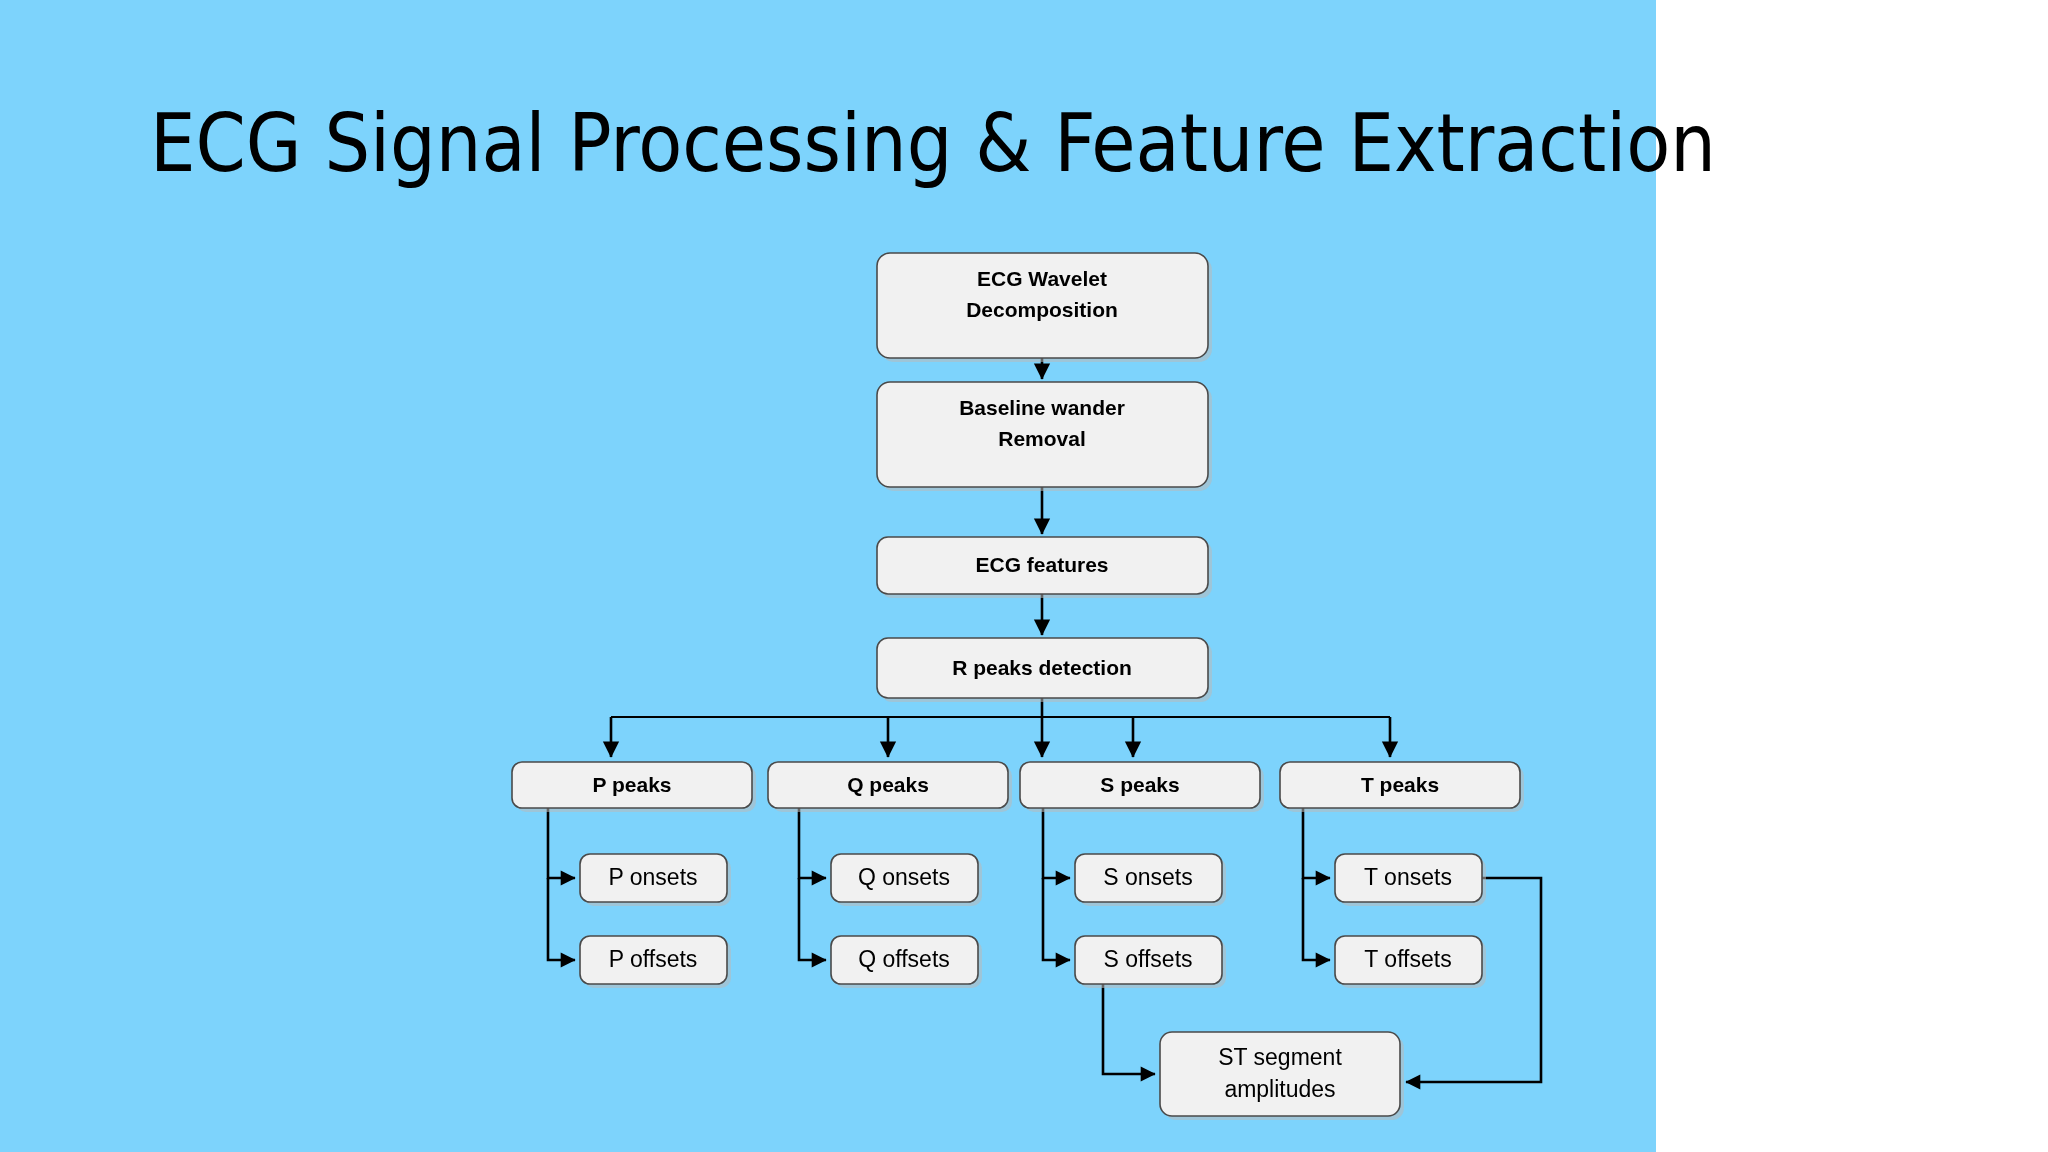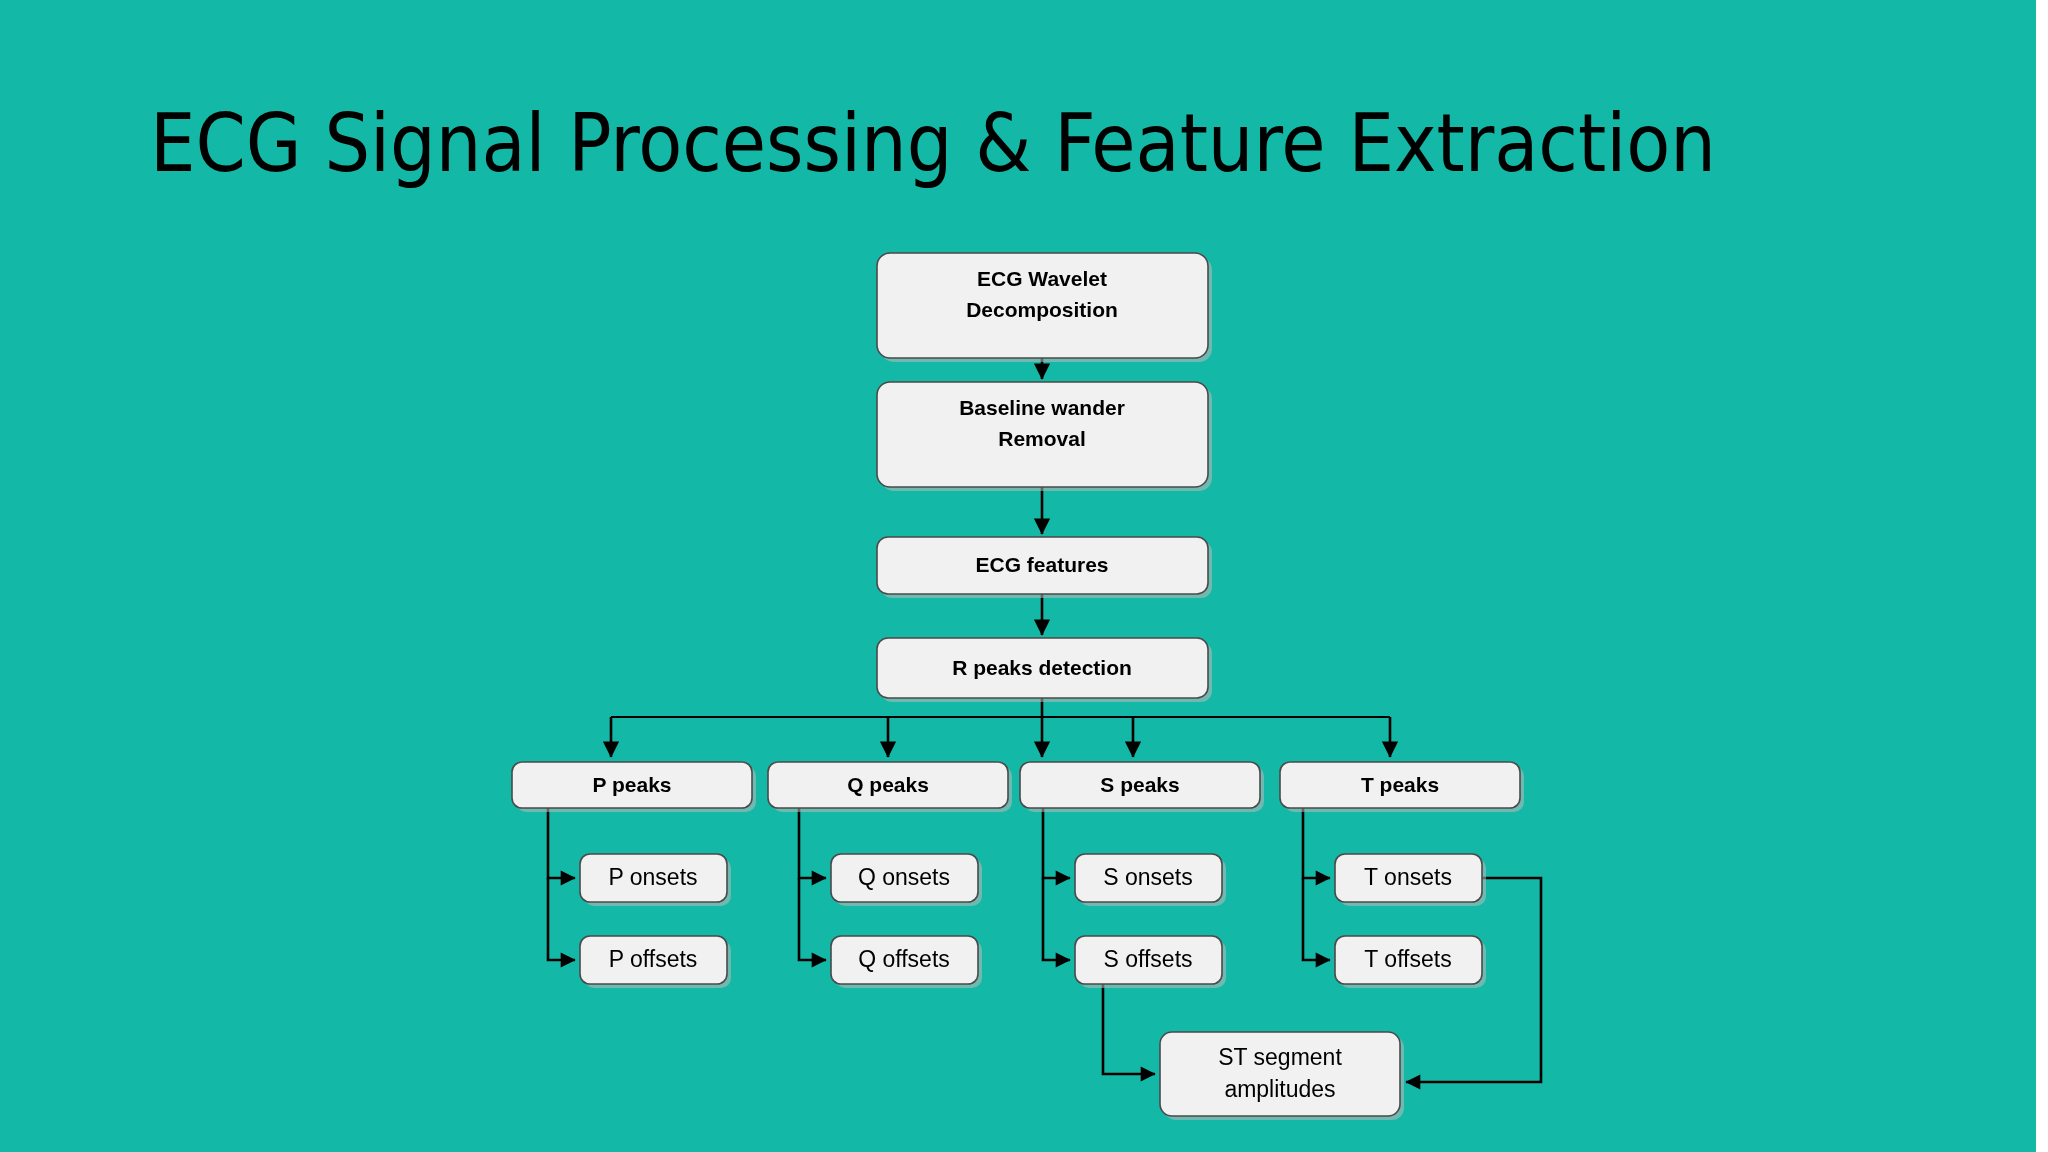--- a/index.html
+++ b/index.html
@@ -11,23 +11,23 @@
   body {
     width: 2048px;
     height: 1152px;
     overflow: hidden;
     font-family: "Liberation Sans", sans-serif;
     position: relative;
   }
   #slide {
     position: absolute;
     left: 0; top: 0;
-    width: 2036px;
+    width: 1656px;
     height: 1152px;
-    background: #14b8a6;
+    background: #7dd3fc;
   }
   #page-title {
     position: absolute;
     left: 150px;
     top: 104px;
     width: 1720px;
     font-family: "DejaVu Sans Condensed", "Liberation Sans", sans-serif;
     font-size: 80px;
     font-weight: 400;
     color: #000000;

